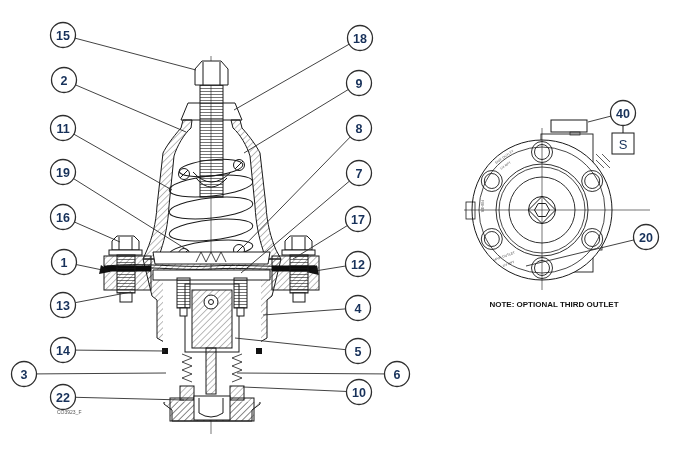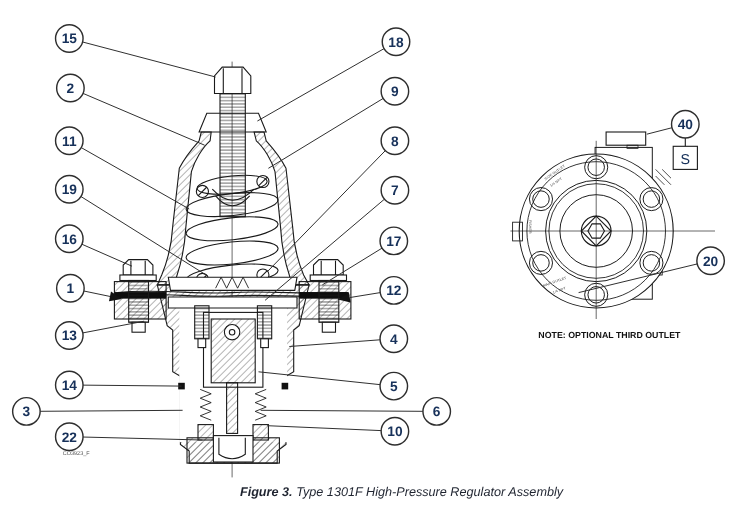--- a/index.html
+++ b/index.html
@@ -287,16 +287,13 @@
           <text x="623" y="117.5" text-anchor="middle" class="co-text">40</text>
         </g>
         <g>
           <line x1="633.849769204174" y1="239.93630577565796" x2="526" y2="266" class="leader"></line>
           <circle cx="646" cy="237" r="12.5" class="co-circle"></circle>
           <text x="646" y="241.5" text-anchor="middle" class="co-text">20</text>
         </g>
       </g>
 </svg>
 
-<div class="caption">
-  <span class="cap-b">Figure 3.</span><span> Type 1301F High-Pressure Regulator Assembly</span>
 </div>
-</div>
 
 </body></html>

